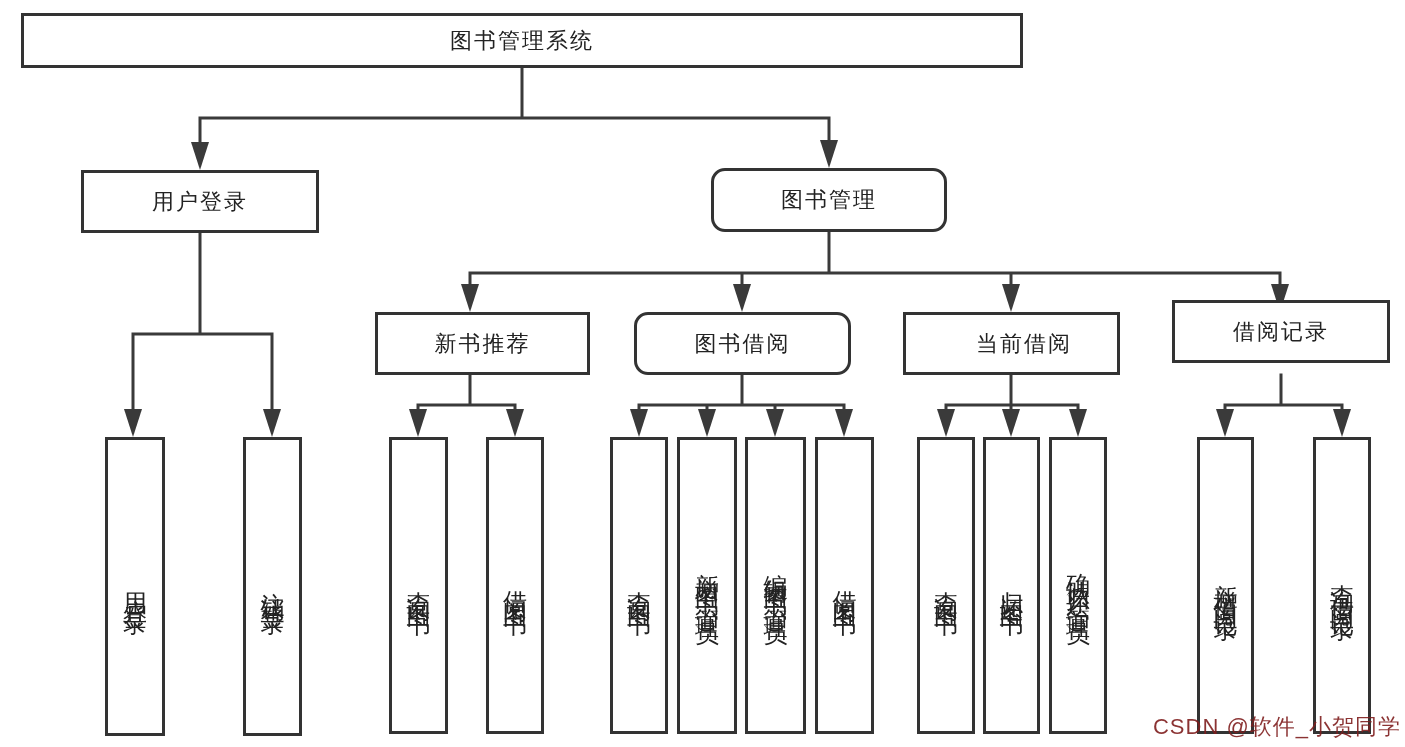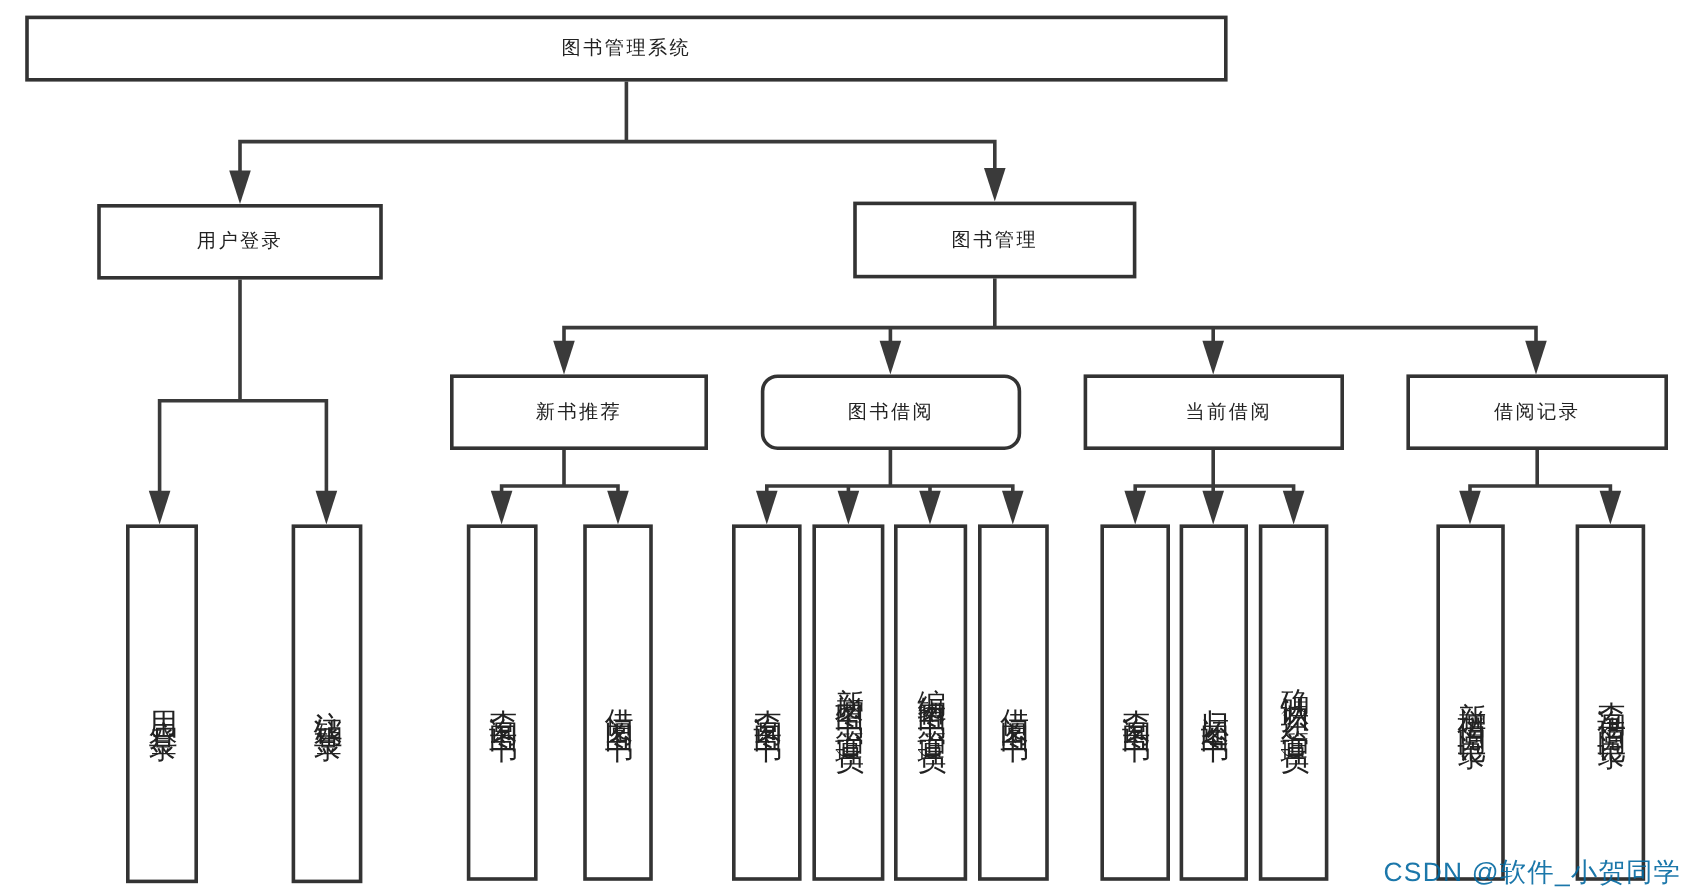--- a/index.html
+++ b/index.html
@@ -19,21 +19,21 @@
     pointer-events: none;
   }
   .node {
     position: absolute;
     background: #ffffff;
     border: 3px solid #333333;
     box-sizing: border-box;
     display: flex;
     align-items: center;
     justify-content: center;
-    font-size: 16px;
+    font-size: 22px;
     letter-spacing: 2px;
     color: #222222;
     z-index: 2;
   }
   .leaf {
     font-size: 24px;
     letter-spacing: 0;
   }
   .leaf .vtext {
     writing-mode: vertical-rl;
@@ -41,21 +41,21 @@
     letter-spacing: 7px;
     line-height: 1;
     white-space: nowrap;
   }
   #watermark {
     position: absolute;
     right: 4px;
     top: 712px;
     font-size: 22px;
     letter-spacing: 1px;
-    color: #0369a1;
+    color: #7f1d1d;
     opacity: 0.9;
     z-index: 5;
   }
 </style>
 </head>
 <body>
 
 <div id="stage">
 
   <svg id="connectors" viewBox="0 0 1405 747" xmlns="http://www.w3.org/2000/svg" aria-hidden="true">
@@ -91,34 +91,34 @@
     </g>
   </svg>
 
   <div class="node" style="left:21px; top:13px; width:1002px; height:55px;">
     <span>图书管理系统</span>
   </div>
 
   <div class="node" style="left:81px; top:170px; width:238px; height:63px;">
     <span>用户登录</span>
   </div>
-  <div class="node" style="left:711px; top:168px; width:236px; height:64px;">
+  <div class="node" style="left:711px; top:168px; width:236px; height:64px;border-radius:14px;">
     <span>图书管理</span>
   </div>
 
   <div class="node" style="left:375px; top:312px; width:215px; height:63px;">
     <span>新书推荐</span>
   </div>
   <div class="node" style="left:634px; top:312px; width:217px; height:63px;border-radius:14px;">
     <span>图书借阅</span>
   </div>
   <div class="node" style="left:903px; top:312px; width:217px; height:63px;padding-left:25px;">
     <span>当前借阅</span>
   </div>
-  <div class="node" style="left:1172px; top:312px; width:218px; height:63px;">
+  <div class="node" style="left:1172px; top:300px; width:218px; height:63px;">
     <span>借阅记录</span>
   </div>
 
   <div class="node leaf" style="left:105px; top:437px; width:60px; height:299px;">
     <span class="vtext">用户登录</span>
   </div>
   <div class="node leaf" style="left:243px; top:437px; width:59px; height:299px;">
     <span class="vtext">注销登录</span>
   </div>
 

